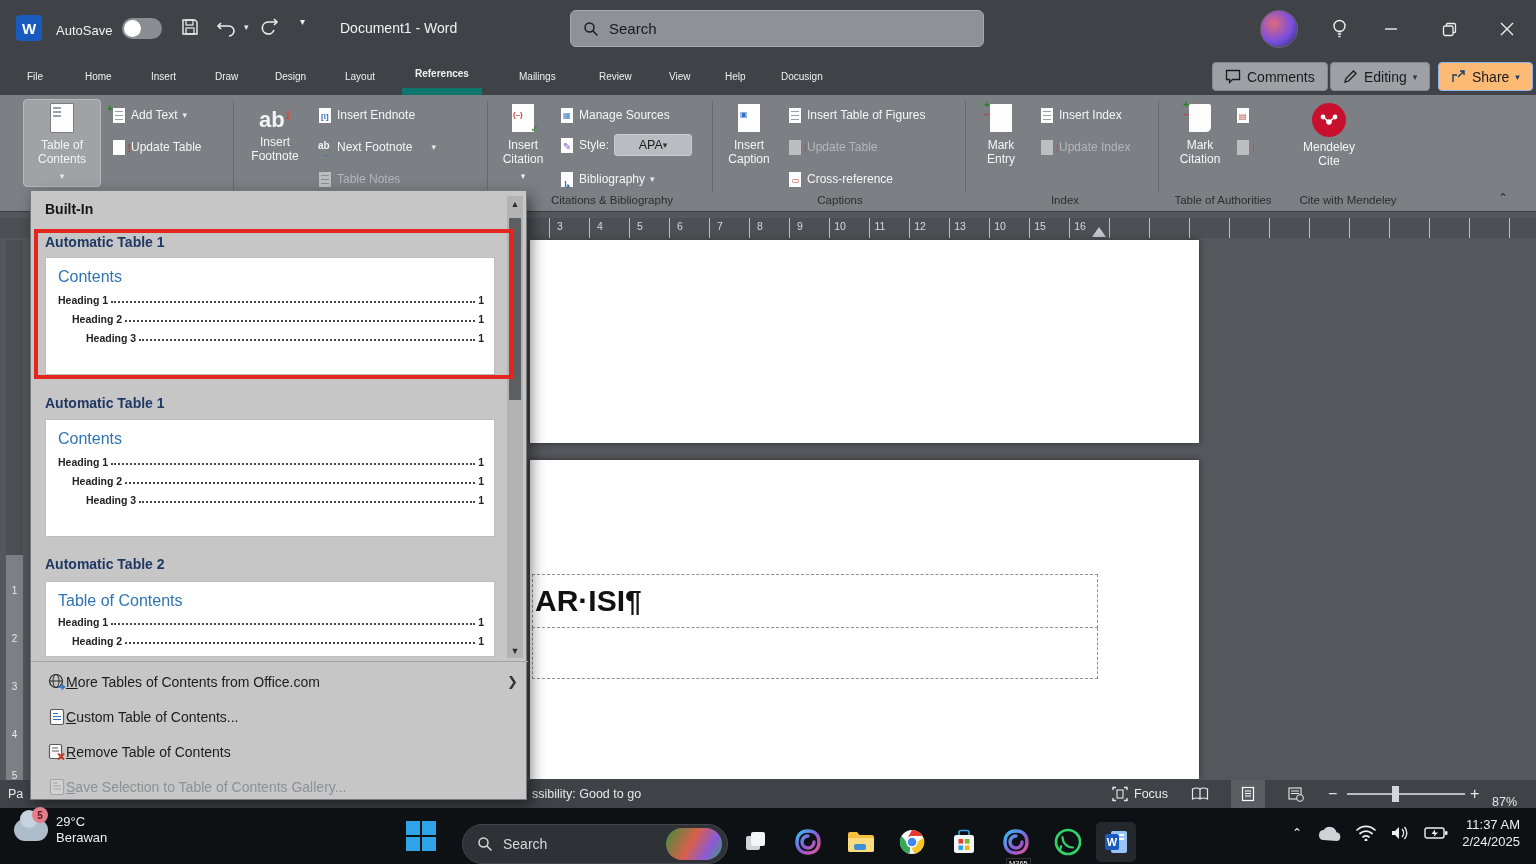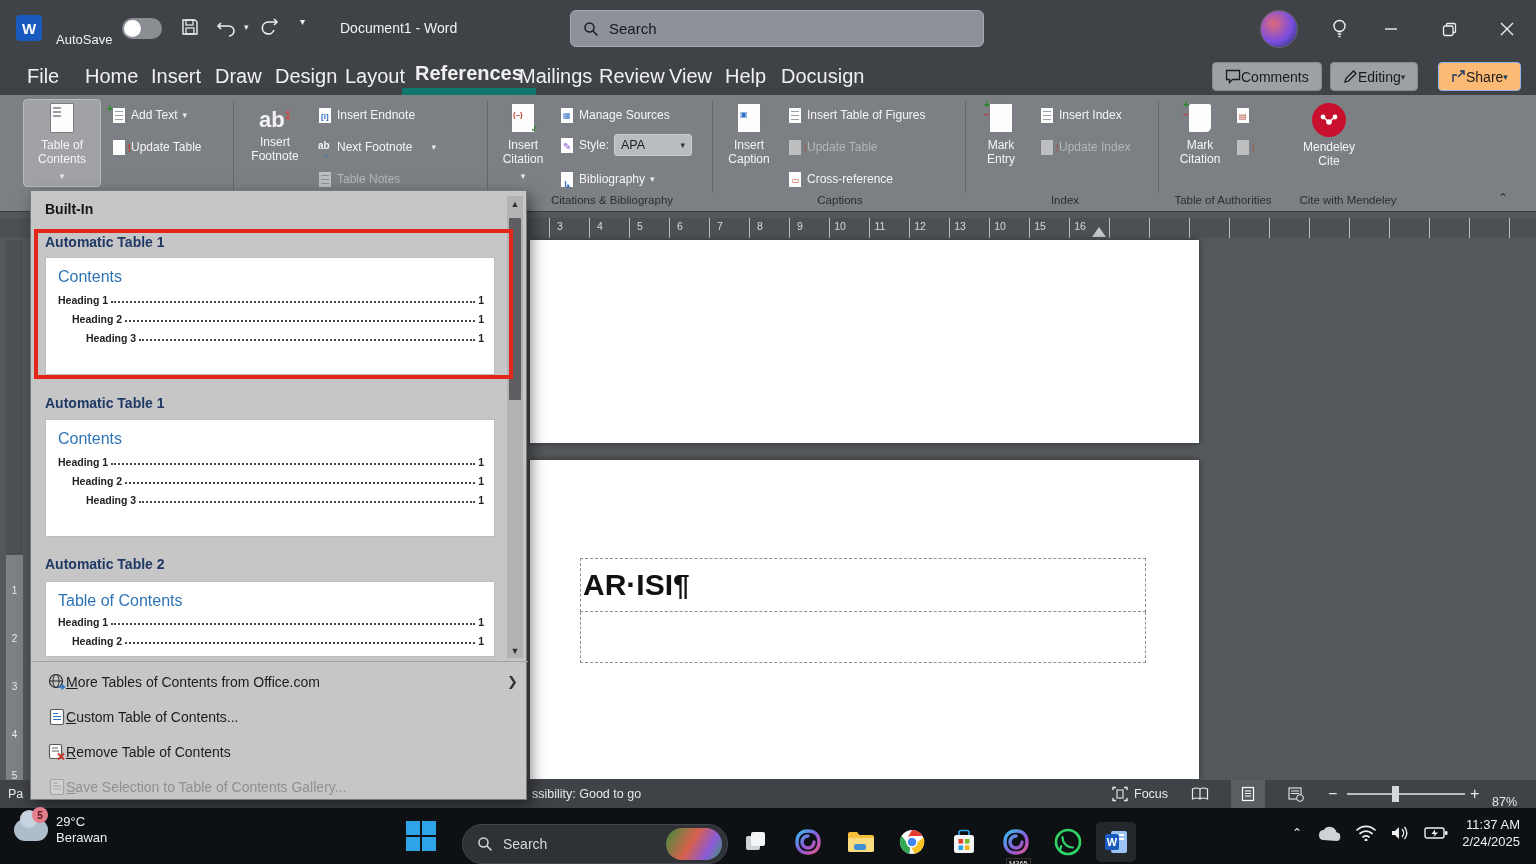--- a/index.html
+++ b/index.html
@@ -11,23 +11,23 @@
   .tb-item{position:absolute;display:flex;align-items:center;gap:6px;font-size:13px;color:#f2f2f2;}
   #wordlogo{left:16px;top:15px;width:26px;height:26px;background:#185abd;border-radius:4px;color:#fff;font-weight:bold;font-size:15px;display:flex;align-items:center;justify-content:center;}
   .toggle{width:40px;height:21px;border-radius:11px;background:#8a8e93;position:relative;}
   .toggle .knob{position:absolute;left:2px;top:2px;width:17px;height:17px;border-radius:50%;background:#fff;}
   .qat{font-size:17px;color:#eee;cursor:default;}
   #tb-search{left:570px;top:10px;width:414px;height:37px;background:#8e9298;border:1px solid #a6aab0;border-radius:6px;display:flex;align-items:center;gap:10px;padding:0 12px;color:#16181b;font-size:15px;}
   .winctl{position:absolute;top:0;width:46px;height:58px;display:flex;align-items:center;justify-content:center;color:#eee;font-size:16px;}
   #avatar{left:1260px;top:10px;width:38px;height:38px;border-radius:50%;background:radial-gradient(circle at 35% 35%,#e0697a,#7a4ee0 55%,#1f2d57);border:1px solid #666;}
   
   #tabrow{left:0;top:58px;width:1536px;height:37px;background:#3f4246;}
-  .tab{position:absolute;top:0;height:37px;display:flex;align-items:center;padding:0 13px;color:#f0f0f0;font-size:20px;}
+  .tab{position:absolute;top:0;height:37px;display:flex;align-items:center;padding:0 13px;color:#f0f0f0;font-size:10px;}
   .tab.active{font-weight:bold;border-bottom:7px solid #0f766e;}
-  .pillbtn{position:absolute;top:4px;height:29px;border-radius:4px;background:#9da1a6;color:#1a1a1a;display:flex;align-items:center;padding:0 12px;font-size:14px;border:1px solid #85888d;}
+  .pillbtn{position:absolute;top:4px;height:29px;border-radius:4px;background:#9da1a6;color:#1a1a1a;display:flex;align-items:center;gap:6px;padding:0 12px;font-size:14px;border:1px solid #85888d;}
   .pillbtn.blue{background:#fdba74;border-color:#8fb4ec;}
   
   #ribbon{left:0;top:95px;width:1536px;height:117px;background:#7c7f83;border-bottom:1px solid #3a3c3f;}
   .rsep{position:absolute;top:6px;width:1px;height:92px;background:#66686c;}
   .grouplabel{position:absolute;top:99px;font-size:11.5px;color:#2d2d2d;text-align:center;}
   .bigbtn{position:absolute;top:5px;display:flex;flex-direction:column;align-items:center;color:#f5f5f5;font-size:12px;text-align:center;line-height:14px;gap:3px;padding:3px 5px;border-radius:3px;}
   .bigbtn.pressed{background:rgba(255,255,255,.28);outline:1px solid rgba(255,255,255,.45);}
   .smallbtn{position:absolute;display:flex;align-items:center;gap:5px;color:#f5f5f5;font-size:12px;height:24px;}
   .smallbtn.disabled{color:#b4b7ba;}
   .smallbtn.disabled .icf{opacity:.5;}
@@ -38,33 +38,33 @@
   .icf .lines{position:absolute;left:2px;top:3px;width:8px;height:1.5px;background:#9aa0a6;box-shadow:0 4px 0 #9aa0a6,0 8px 0 #9aa0a6;}
   .gplus{color:#1c8a1c;left:-6px;top:-4px;}
   .rminus{color:#c43b3b;left:-6px;top:6px;}
   .rexcl{color:#c0392b;right:-6px;top:4px;}
   .bnum{color:#2d6fc4;}
   .bigicon{width:30px;height:32px;position:relative;}
   .bigicon .icf{width:24px;height:30px;margin:0 auto;}
   .abtext{font-size:22px;color:#f2f2f2;font-weight:bold;line-height:24px;}
   .abtext sup{color:#d24b3e;font-size:11px;}
   .styleb{display:flex;align-items:center;gap:5px;}
-  .stylesel{width:78px;height:22px;background:#8d9094;border:1px solid #c9ccd0;border-radius:3px;color:#1d1d1d;font-size:12.5px;display:flex;align-items:center;justify-content:space-between;padding:0 6px;background:#b9bcc0;}
+  .stylesel{width:78px;height:22px;background:#8d9094;border:1px solid #c9ccd0;border-radius:3px;color:#1d1d1d;font-size:12.5px;display:flex;align-items:center;justify-content:center;padding:0 6px;background:#b9bcc0;}
   .mendeley{width:34px;height:34px;border-radius:50%;background:#c8102e;display:flex;align-items:center;justify-content:center;}
   #ribcollapse{position:absolute;left:1498px;top:96px;color:#2e2e2e;font-size:12px;}
   
   #hruler{left:0;top:218px;width:1536px;height:20px;background:#4c4f53;color:#d6d9dd;}
   #hruler .num{position:absolute;top:2px;font-size:10.5px;width:20px;text-align:center;}
   #hruler .ticks{position:absolute;top:0;height:20px;background:repeating-linear-gradient(90deg,transparent 0 19px,#b9bcc0 19px 20px,transparent 20px 40px);}
   #indentmark{position:absolute;left:1092px;top:227px;width:0;height:0;border-left:7px solid transparent;border-right:7px solid transparent;border-bottom:10px solid #c3c6ca;}
   .page{position:absolute;left:530px;width:669px;background:#fff;box-shadow:0 0 6px rgba(0,0,0,.45);}
   #vruler{left:6px;top:240px;width:17px;height:540px;background:#4c4f53;}
   #vruler .lightzone{position:absolute;left:0;top:315px;width:17px;height:225px;background:#7d8084;}
   #vruler .num{position:absolute;left:0;width:17px;text-align:center;font-size:10px;color:#e8e8e8;}
-  .doctable{position:absolute;left:2px;top:98px;width:566px;margin-left:48px;}
+  .doctable{position:absolute;left:2px;top:114px;width:566px;}
   .dcell{border:1px dashed #8f8f8f;background:#fff;}
   #dcell1{height:54px;display:flex;align-items:center;overflow:hidden;}
   #dcell1 span{font-size:30px;font-weight:bold;color:#111;white-space:nowrap;margin-left:2px;}
   #dcell2{height:51px;border-top:none;}
   
   #tocmenu{left:30px;top:190px;width:497px;height:610px;background:#c6c6c6;border:1px solid #77797c;box-shadow:4px 6px 14px rgba(0,0,0,.5);z-index:50;color:#1a1a1a;}
   #builtin{position:absolute;left:14px;top:10px;font-size:14px;font-weight:bold;color:#151515;}
   .galtitle{position:absolute;left:14px;font-size:14px;font-weight:bold;color:#1f3864;}
   .galcard{position:absolute;left:14px;width:450px;background:#fff;border:1px solid #bdbdbd;padding:8px 10px 0 12px;overflow:hidden;}
   .tochead{font-size:16px;margin:2px 0 8px 0;}
@@ -106,21 +106,21 @@
   #clock{display:flex;flex-direction:column;align-items:flex-end;font-size:13px;line-height:17px;}
   svg{display:block;}
 </style>
 </head>
 <body>
 
 <div id="screen">
 
   <div id="titlebar" class="abs">
     <div id="wordlogo" class="abs">W</div>
-    <div class="tb-item" style="left:56px;top:32px;">AutoSave</div>
+    <div class="tb-item" style="left:56px;top:23px;">AutoSave</div>
     <div class="tb-item" style="left:122px;top:18px;">
       <div class="toggle">
           <div class="knob"></div>
         </div>
     </div>
     <div class="tb-item" style="left:180px;top:17px;">
       <svg width="20" height="20" viewBox="0 0 20 20">
           <path d="M3 3h12l2 2v12H3z" fill="none" stroke="#eee" stroke-width="1.4"></path>
           <rect x="6" y="3" width="7" height="5" fill="none" stroke="#eee" stroke-width="1.2"></rect>
           <rect x="6" y="11" width="8" height="6" fill="none" stroke="#eee" stroke-width="1.2"></rect>

